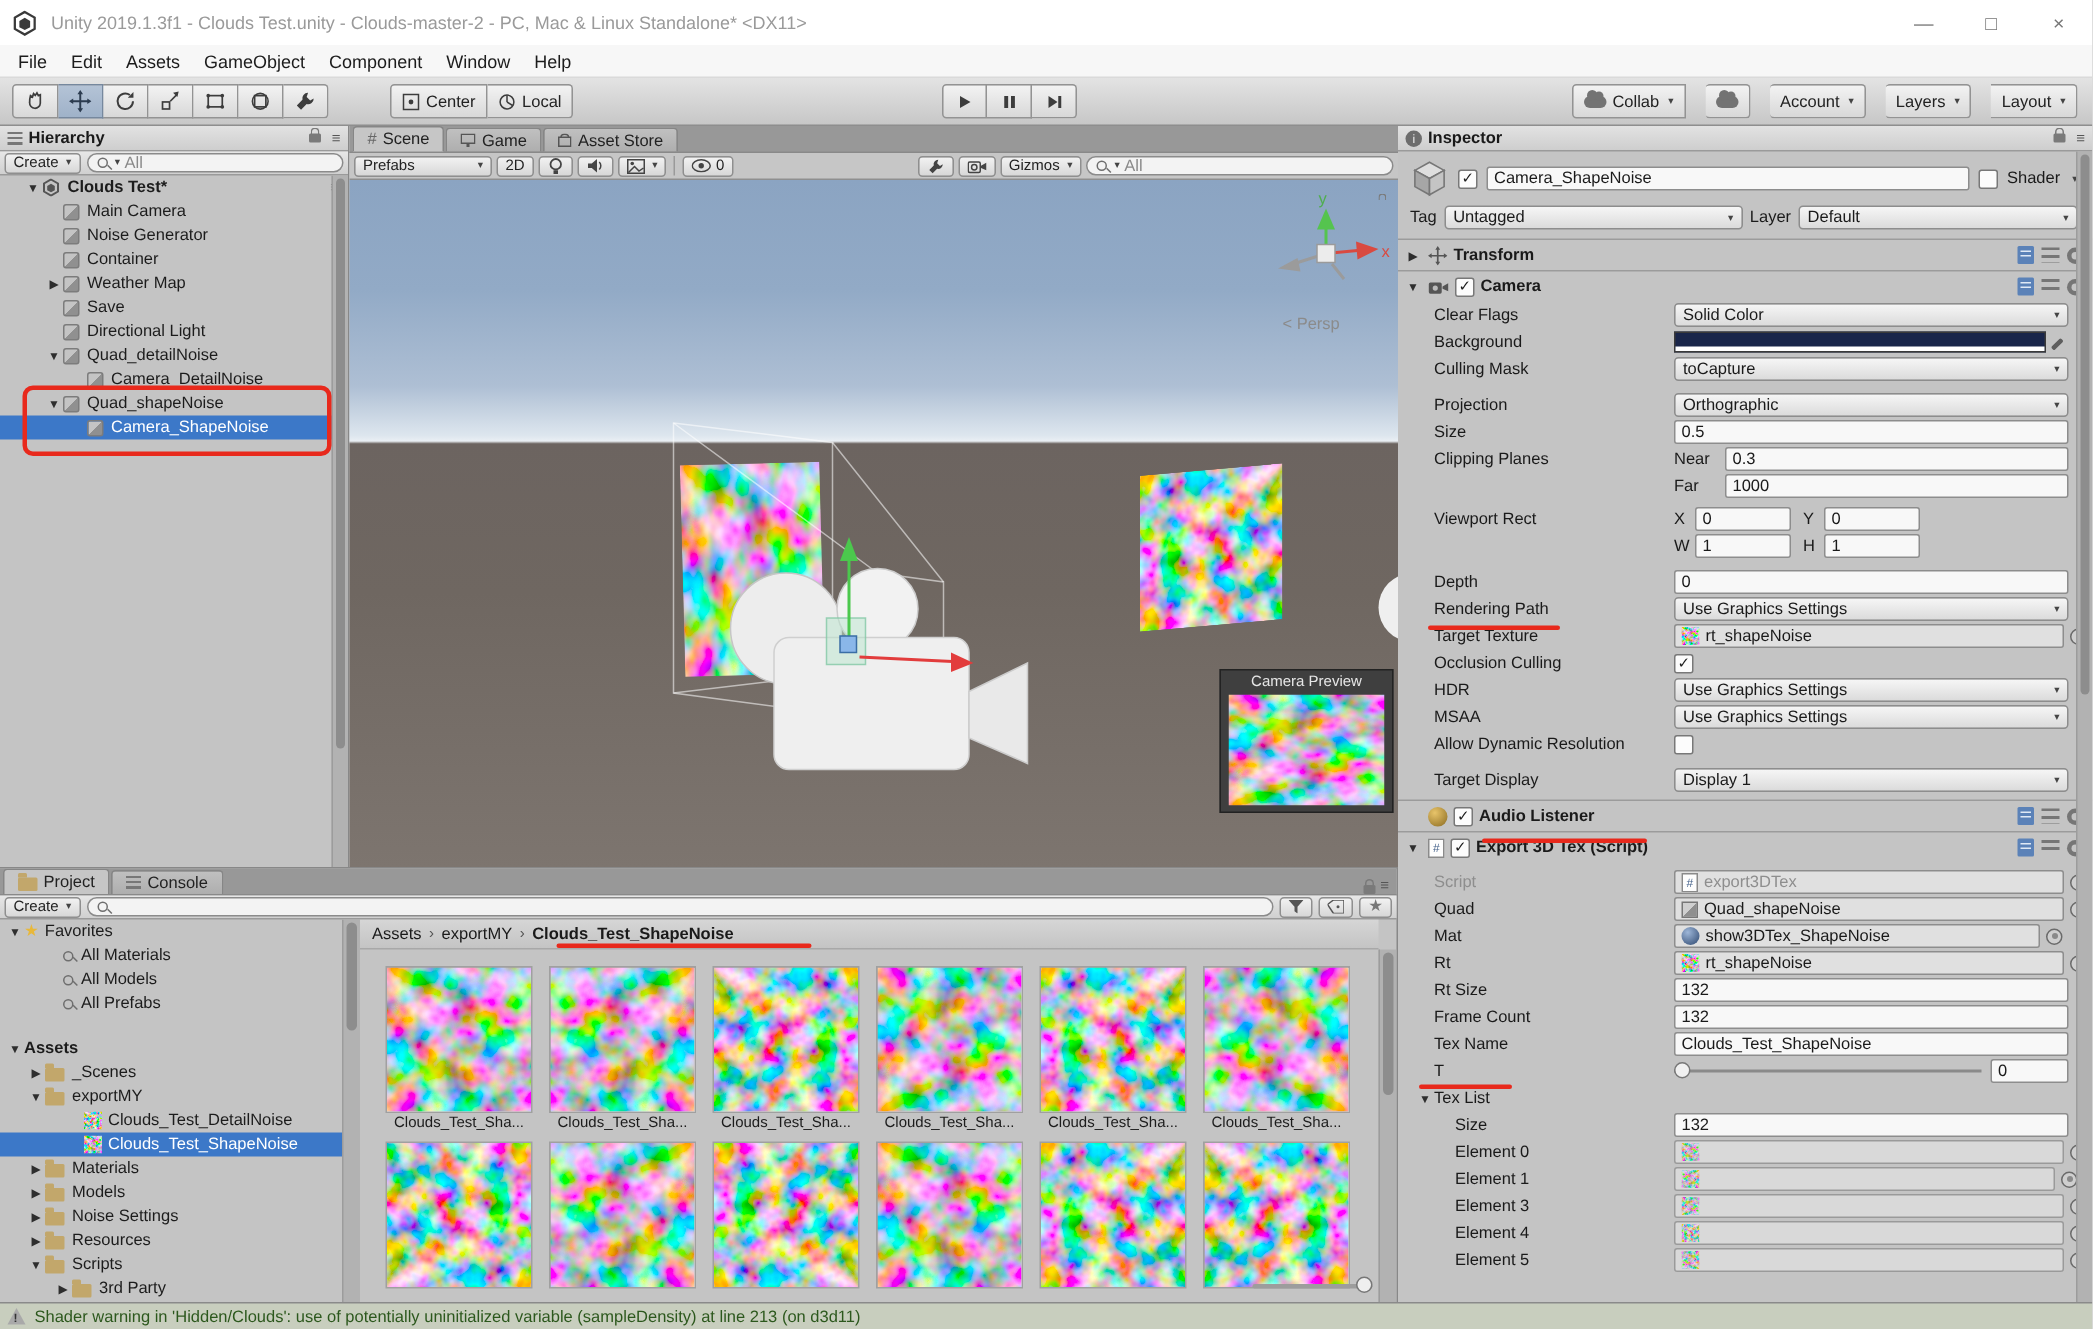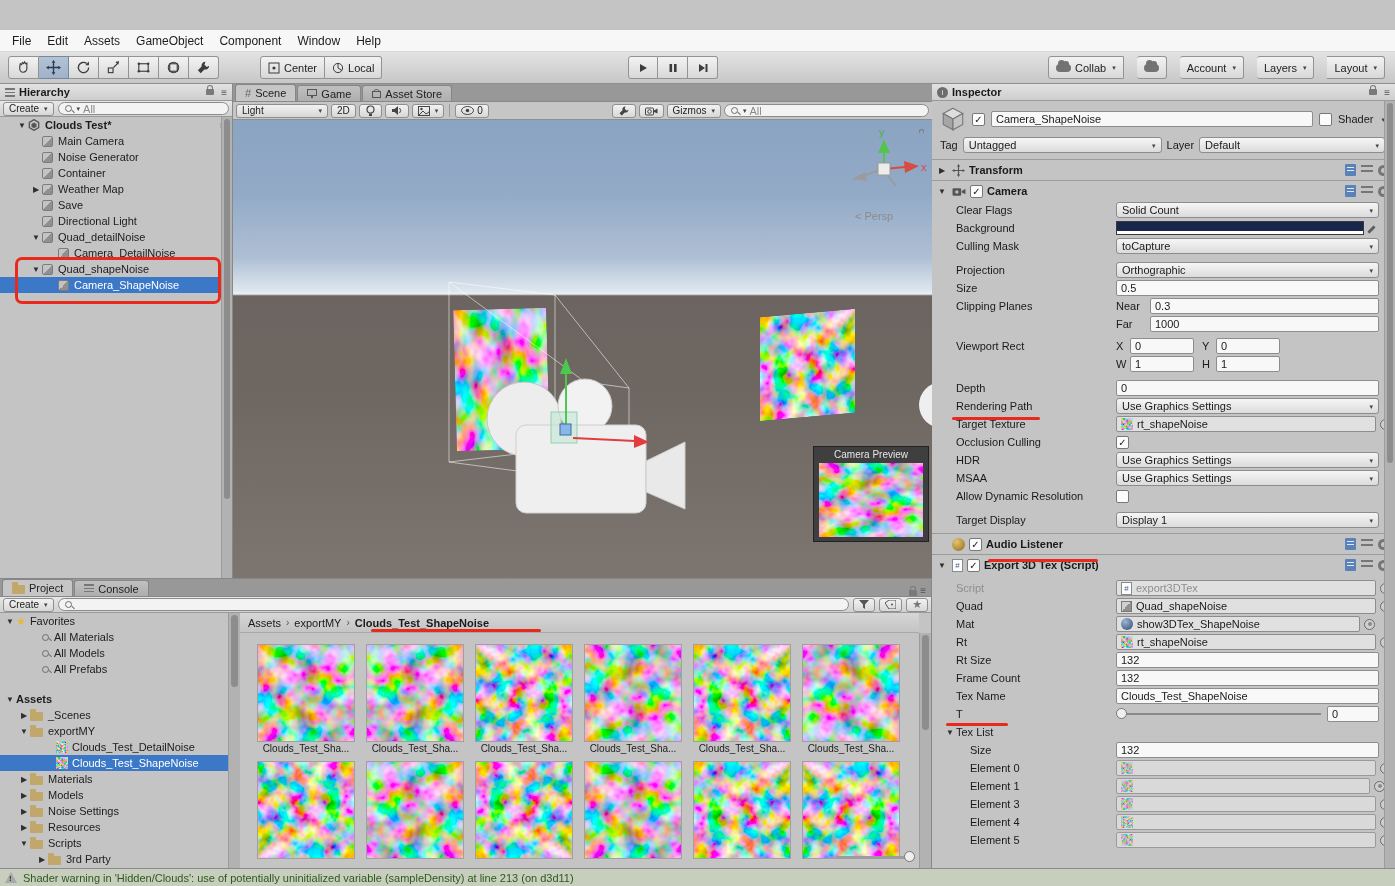--- a/index.html
+++ b/index.html
@@ -171,20 +171,34 @@
 <feColorMatrix type="matrix" values="1.787 -0.715 -0.072 0 0  -0.213 1.285 -0.072 0 0  -0.213 -0.715 1.928 0 0  0 0 0 0 1"></feColorMatrix>
 <feComponentTransfer>
             <feFuncR type="linear" slope="1.7" intercept="-0.3"></feFuncR>
             <feFuncG type="linear" slope="1.7" intercept="-0.3"></feFuncG>
             <feFuncB type="linear" slope="1.7" intercept="-0.3"></feFuncB>
           </feComponentTransfer>
 </filter>
 </defs>
 </svg>
 
+<div id="titlebar">
+  <span class="logo">
+    <svg width="17" height="17" viewBox="0 0 18 18">
+          <polygon points="9,1 16,5 16,13 9,17 2,13 2,5" fill="none" stroke="#3a3a3a" stroke-width="1.6"></polygon>
+          <polygon points="9,5.2 12.8,7.4 12.8,11.8 9,13.8 5.2,11.8 5.2,7.4" fill="#3a3a3a"></polygon>
+        </svg>
+  </span>
+  <span id="title-text">Unity 2019.1.3f1 - Clouds Test.unity - Clouds-master-2 - PC, Mac &amp; Linux Standalone* &lt;DX11&gt;</span>
+  <div class="winbtns">
+    <span class="winbtn">—</span>
+    <span class="winbtn">□</span>
+    <span class="winbtn">×</span>
+  </div>
+</div>
 
 <div id="menubar">
   <span class="menuitem">File</span>
   <span class="menuitem">Edit</span>
   <span class="menuitem">Assets</span>
   <span class="menuitem">GameObject</span>
   <span class="menuitem">Component</span>
   <span class="menuitem">Window</span>
   <span class="menuitem">Help</span>
 </div>
@@ -397,21 +411,21 @@
     <span class="tab">
           <svg width="9" height="9" viewBox="0 0 9 9">
             <rect x="0.5" y="2.5" width="8" height="6" fill="none" stroke="#555"></rect>
             <path d="M2 2.5C2 1 3 .5 4.5.5S7 1 7 2.5" fill="none" stroke="#555"></path>
           </svg>
           <span>Asset Store</span>
         </span>
   </div>
   <div id="stoolbar">
     <span class="mbtn" style="width:92px">
-          <span class="grow">Light</span>
+          <span class="grow">Prefabs</span>
           <span class="caret">▾</span>
         </span>
     <span class="mbtn">
           <span>2D</span>
         </span>
     <span class="mbtn">
           <svg width="11" height="12" viewBox="0 0 11 12">
             <circle cx="5.5" cy="4.5" r="3.5" fill="none" stroke="#444" stroke-width="1.2"></circle>
             <rect x="4" y="8.5" width="3" height="2.5" fill="#444"></rect>
           </svg>
@@ -828,21 +842,21 @@
       <b>Camera</b>
       <span class="hicons">
             <span class="book"></span>
             <span class="preset"></span>
             <span class="gear"></span>
           </span>
     </div>
     <div class="irow">
           <span class="ilabel">Clear Flags</span>
           <div class="dd grow">
-            <span class="v">Solid Count</span>
+            <span class="v">Solid Color</span>
             <span class="caret">▾</span>
           </div>
         </div>
     <div class="irow">
           <span class="ilabel">Background</span>
           <div class="colorfield"></div>
           <span class="dropper"></span>
         </div>
     <div class="irow">
           <span class="ilabel">Culling Mask</span>

